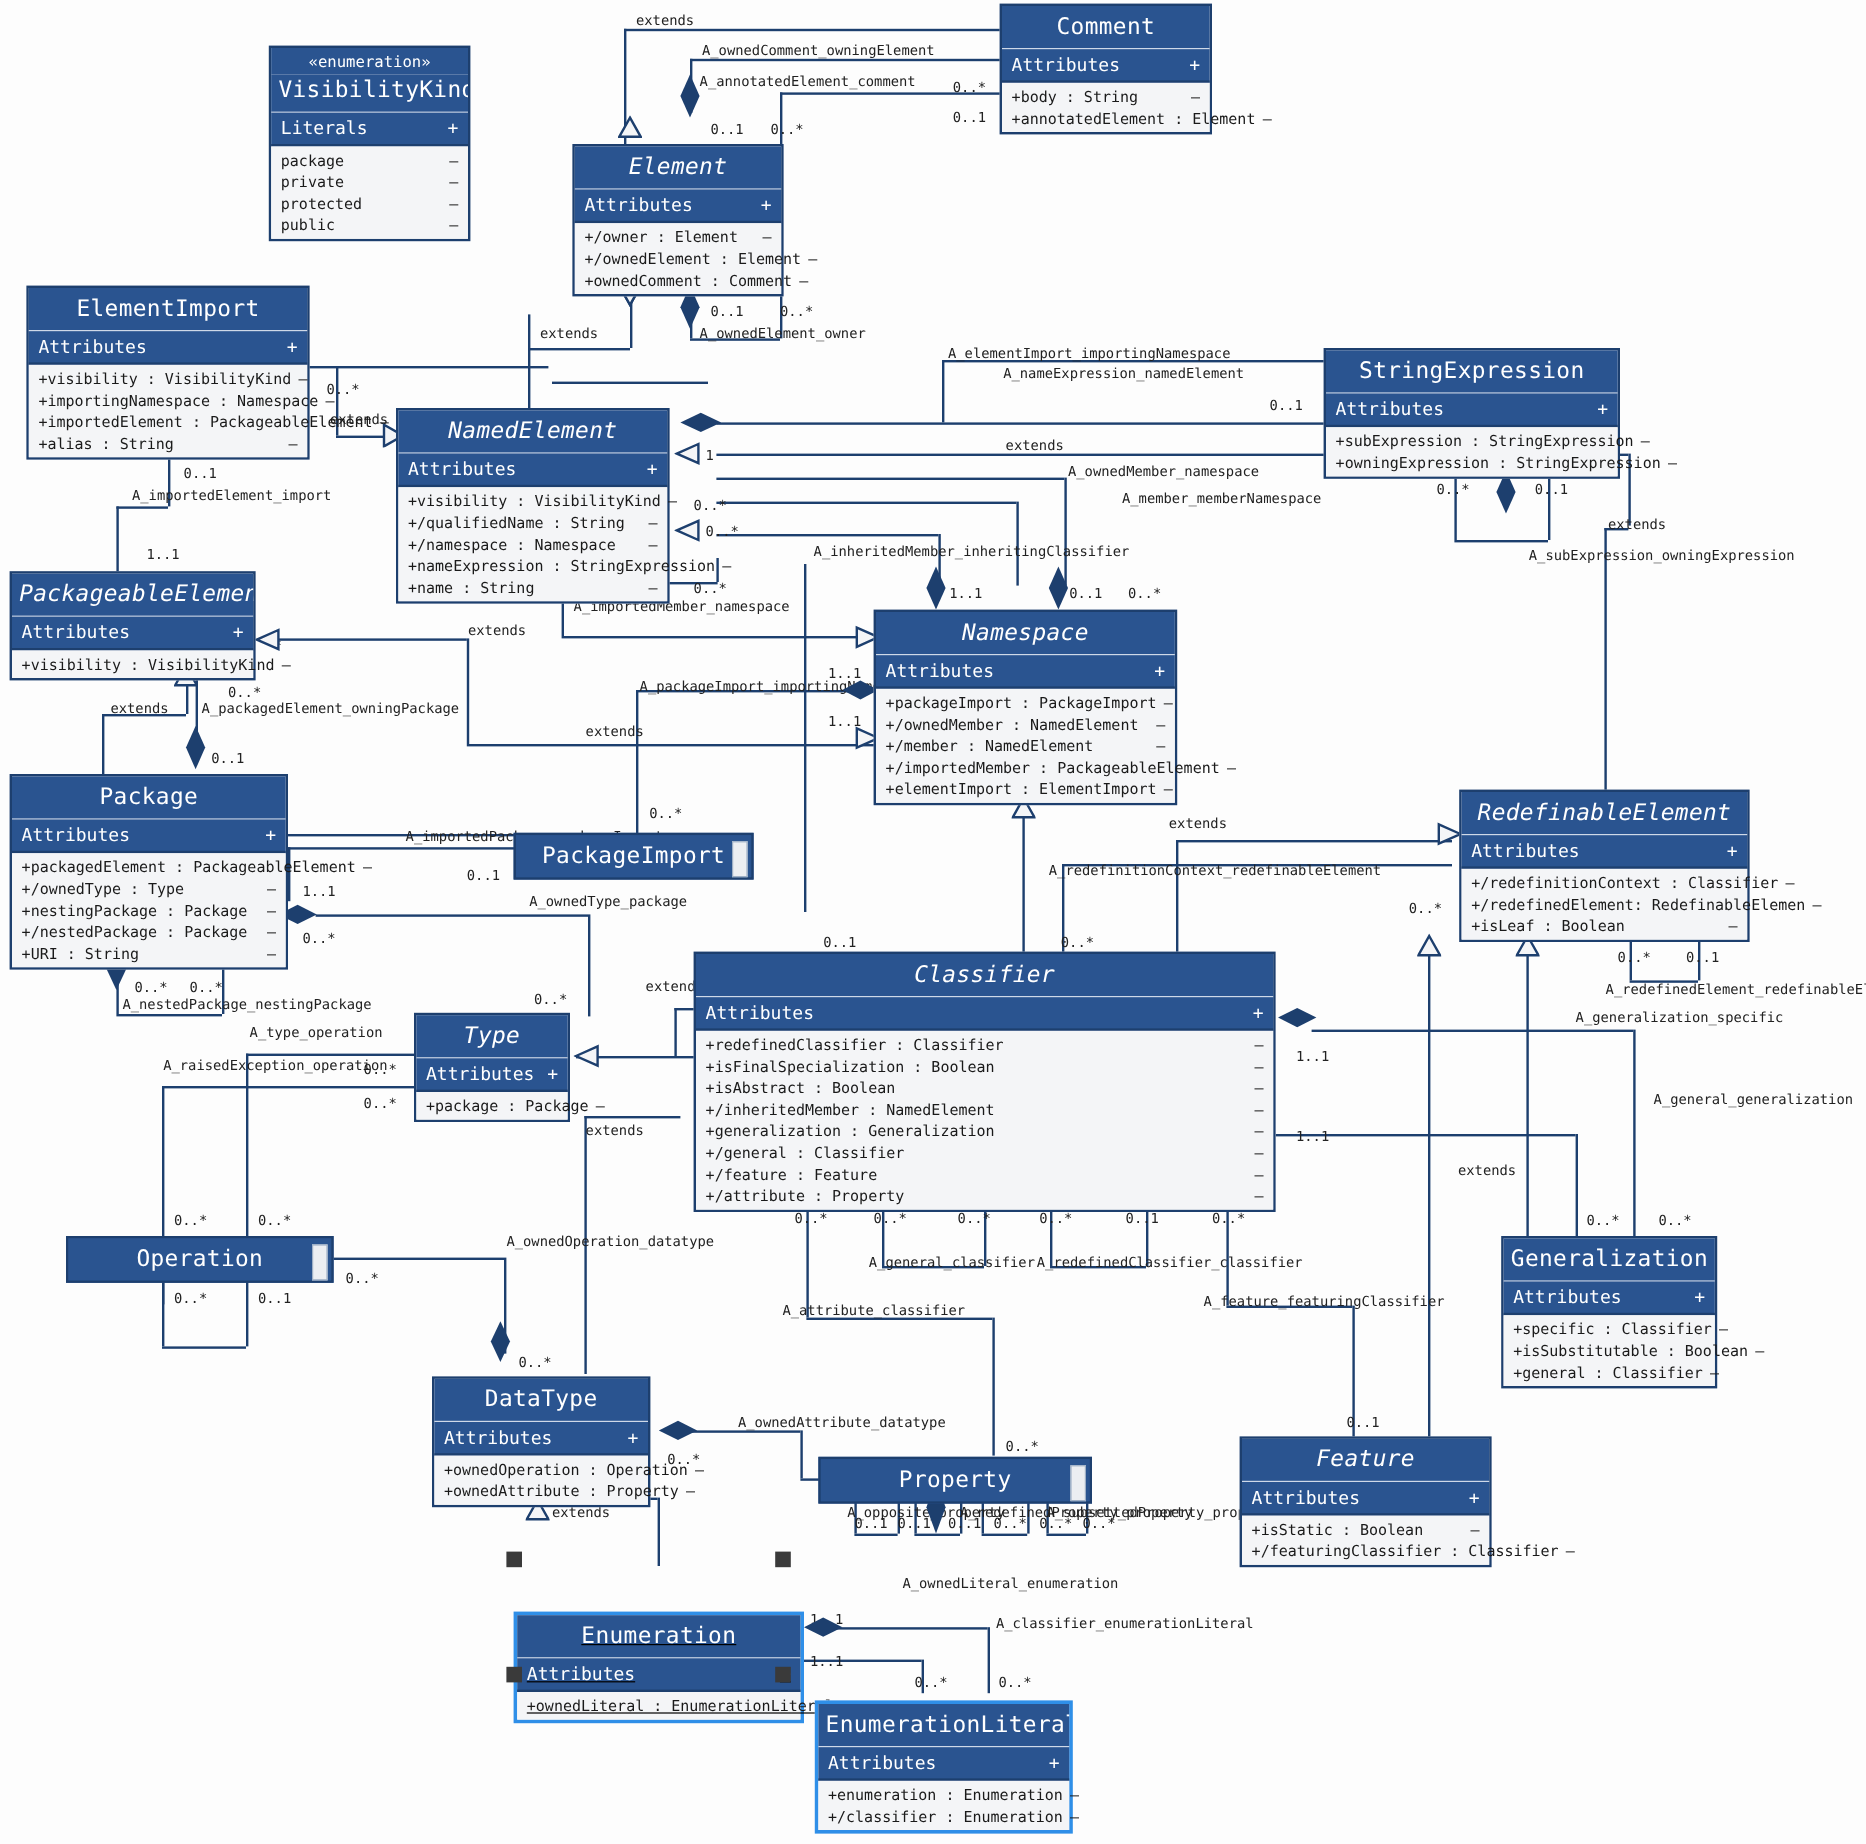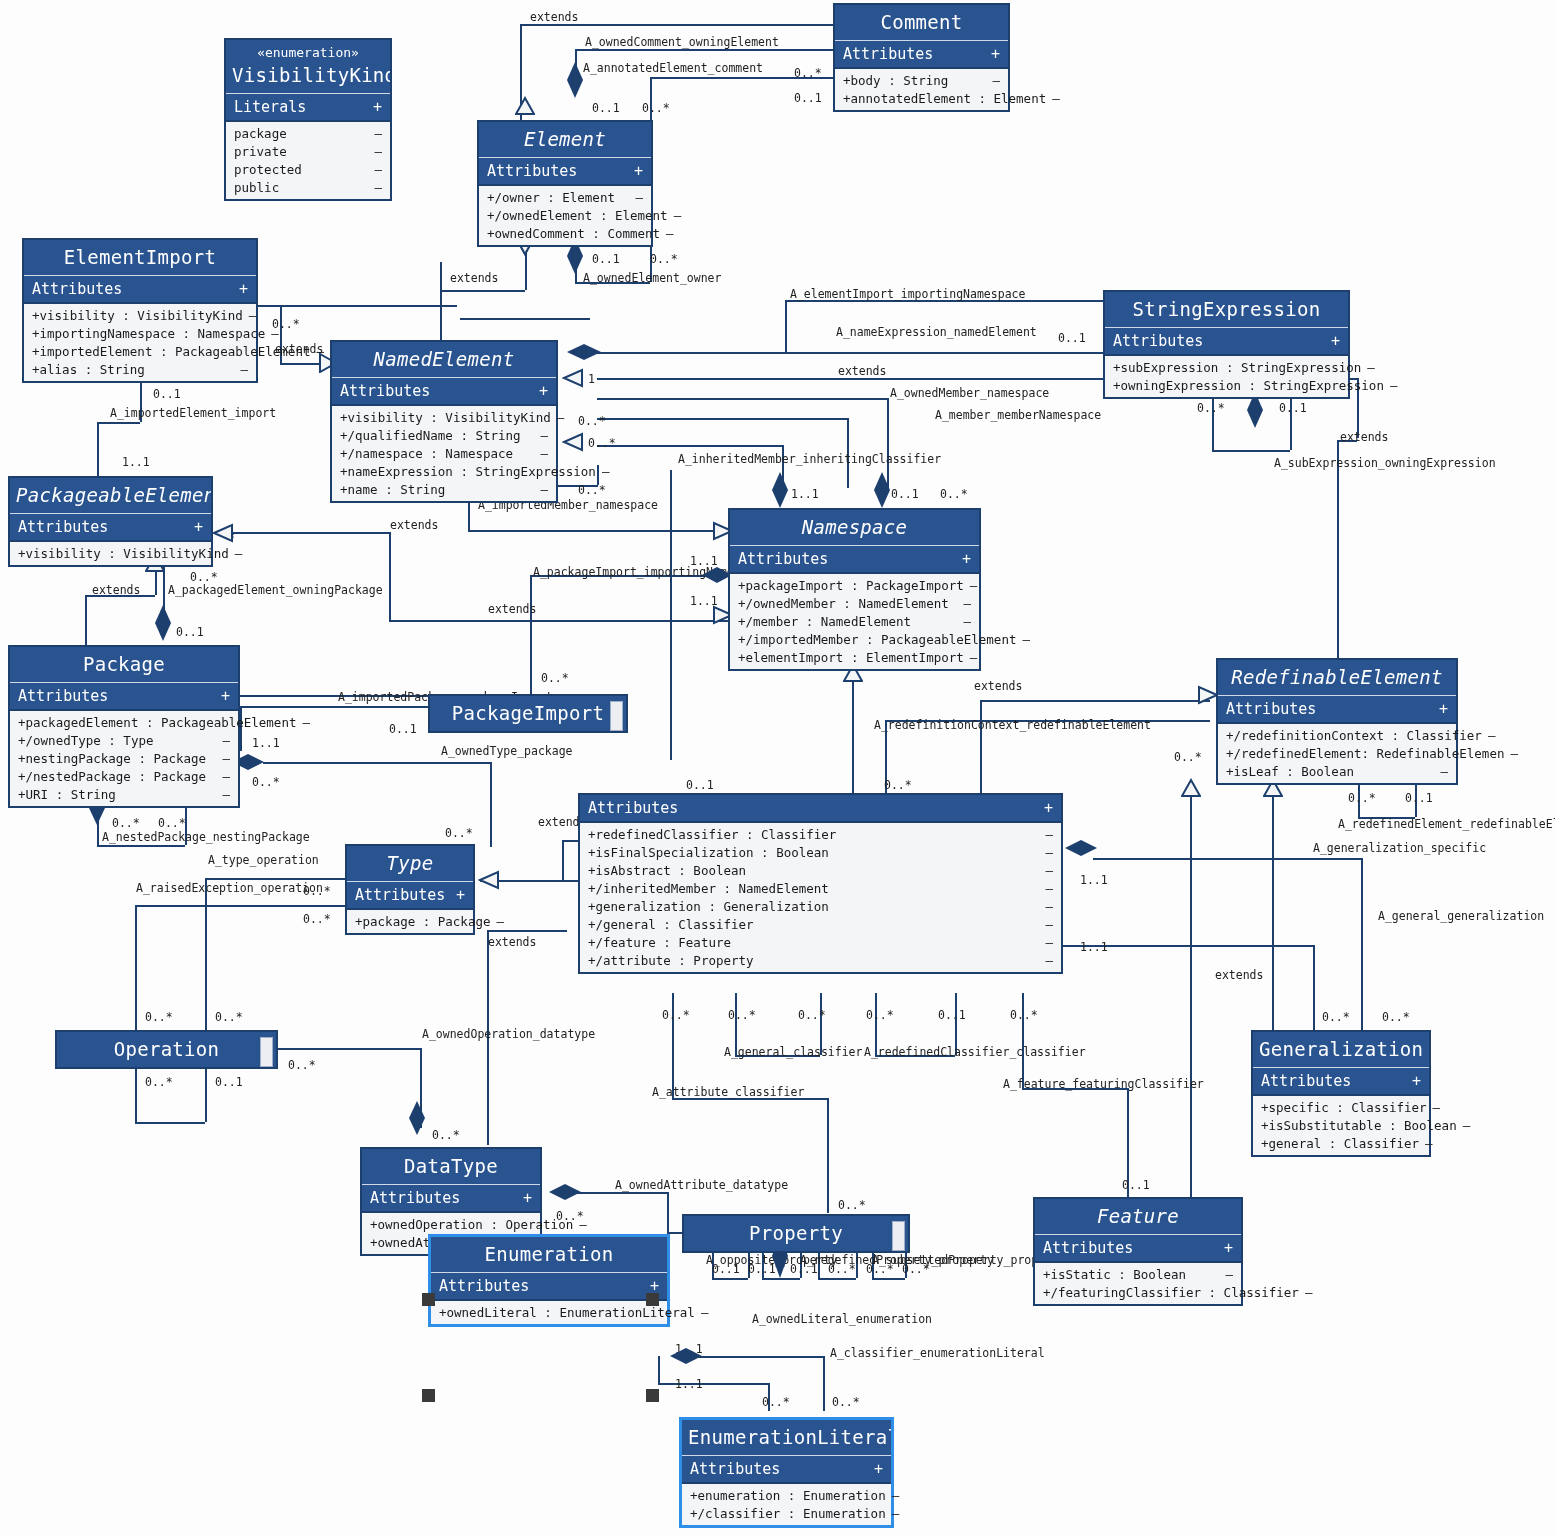--- a/index.html
+++ b/index.html
@@ -362,21 +362,21 @@
         <polygon points="2,10 18,2 34,10 18,18" fill="#1d3f6e"></polygon>
       </svg>
   </div>
 
   <div class="lbl" style="left:530px;top:10px;">extends</div>
   <div class="lbl" style="left:585px;top:35px;">A_ownedComment_owningElement</div>
   <div class="lbl" style="left:583px;top:61px;">A_annotatedElement_comment</div>
   <div class="lbl" style="left:450px;top:271px;">extends</div>
   <div class="lbl" style="left:583px;top:271px;">A_ownedElement_owner</div>
   <div class="lbl" style="left:790px;top:287px;">A_elementImport_importingNamespace</div>
-  <div class="lbl" style="left:836px;top:304px;margin-top:21px;">A_nameExpression_namedElement</div>
+  <div class="lbl" style="left:836px;top:304px;">A_nameExpression_namedElement</div>
   <div class="lbl" style="left:275px;top:342px;">extends</div>
   <div class="lbl" style="left:838px;top:364px;">extends</div>
   <div class="lbl" style="left:890px;top:386px;">A_ownedMember_namespace</div>
   <div class="lbl" style="left:935px;top:408px;">A_member_memberNamespace</div>
   <div class="lbl" style="left:110px;top:406px;">A_importedElement_import</div>
   <div class="lbl" style="left:678px;top:452px;">A_inheritedMember_inheritingClassifier</div>
   <div class="lbl" style="left:1242px;top:456px;margin-left:32px;">A_subExpression_owningExpression</div>
   <div class="lbl" style="left:1340px;top:430px;">extends</div>
   <div class="lbl" style="left:478px;top:498px;">A_importedMember_namespace</div>
   <div class="lbl" style="left:390px;top:518px;">extends</div>
@@ -715,20 +715,21 @@
           <span>–</span>
         </div>
       <div class="attr">
           <span>+isLeaf : Boolean</span>
           <span>–</span>
         </div>
     </div>
   </div>
 
   <div class="uml" id="c-classifier" style="left:578px;top:793px;width:485px;">
+    <div class="title abstract">Classifier</div>
     <div class="cmpt">
       <span>Attributes</span>
       <span>+</span>
     </div>
     <div class="attrs">
       <div class="attr">
           <span>+redefinedClassifier : Classifier</span>
           <span>–</span>
         </div>
       <div class="attr">
@@ -837,21 +838,21 @@
           <span>–</span>
         </div>
     </div>
   </div>
 
   <div class="uml collapsed" id="c-property" style="left:682px;top:1214px;width:228px;">
     <div class="title">Property</div>
     <div class="scrollnub"></div>
   </div>
 
-  <div class="uml selected" id="c-enumeration" style="left:428px;top:1234px;width:242px;">
+  <div class="uml selected" id="c-enumeration" style="left:428px;top:1343px;width:242px;text-decoration:underline;">
     <div class="title">Enumeration</div>
     <div class="cmpt">
       <span>Attributes</span>
       <span>+</span>
     </div>
     <div class="attrs">
       <div class="attr">
           <span>+ownedLiteral : EnumerationLiteral</span>
           <span>–</span>
         </div>

